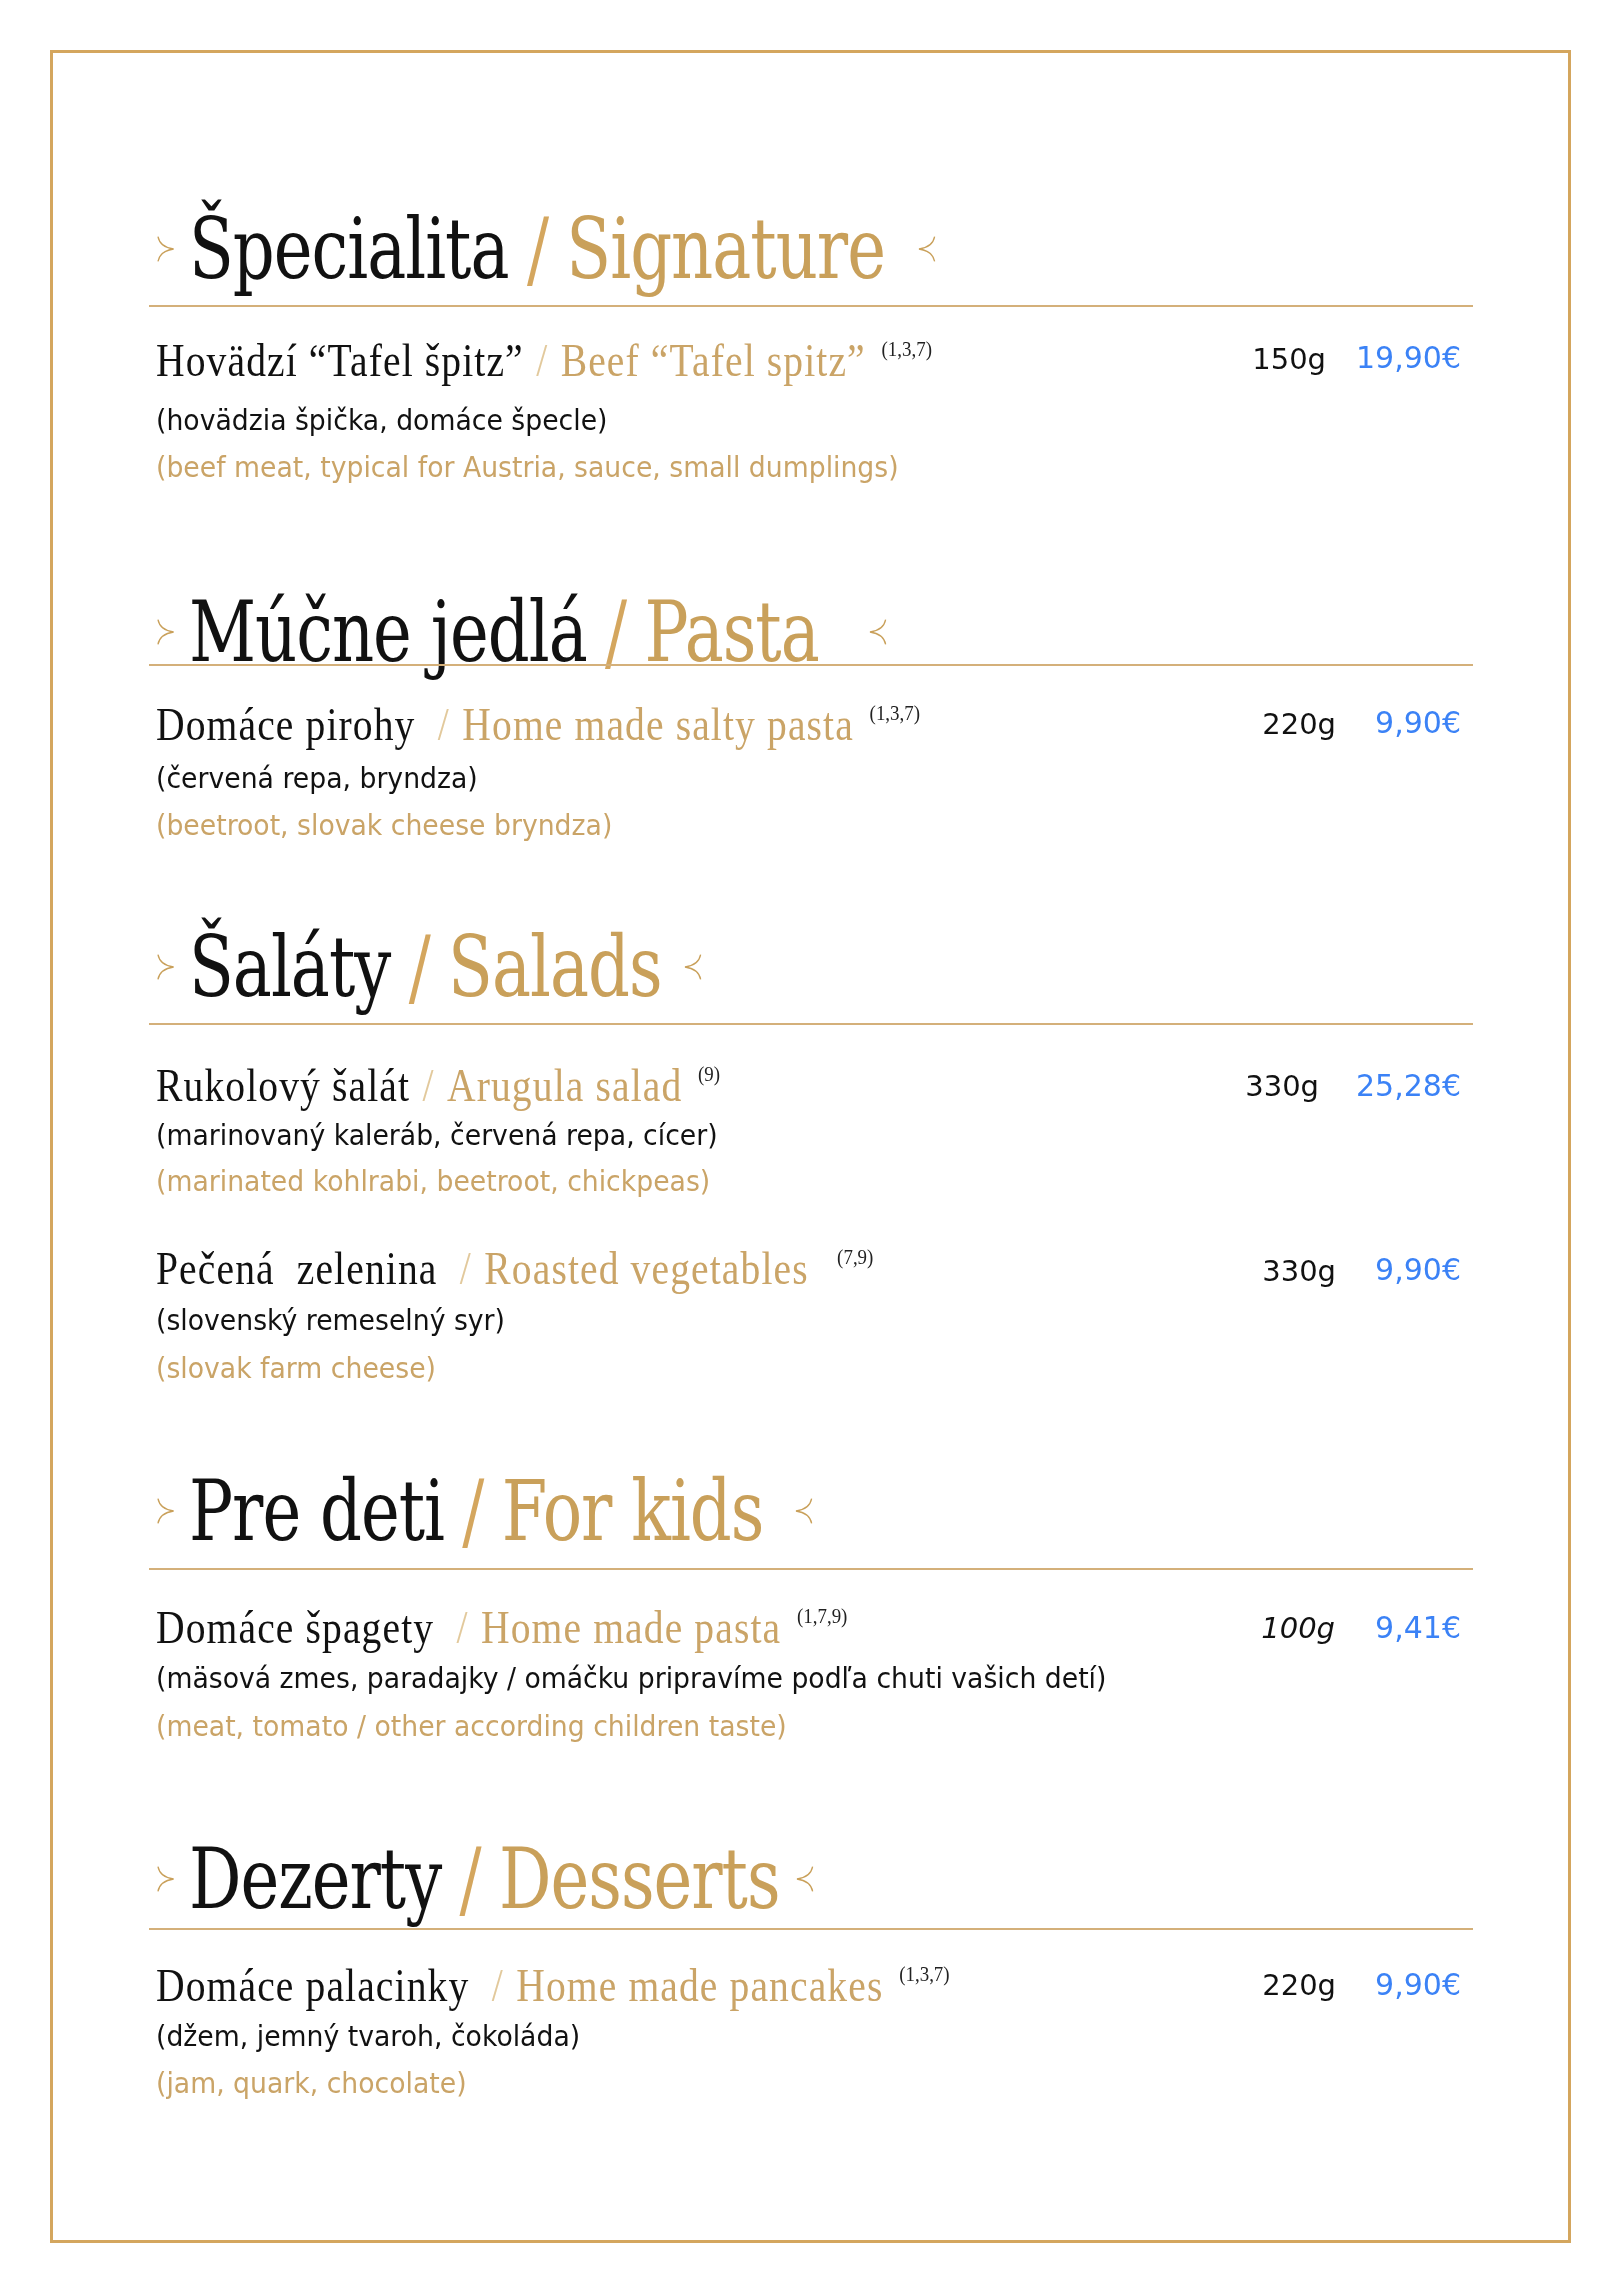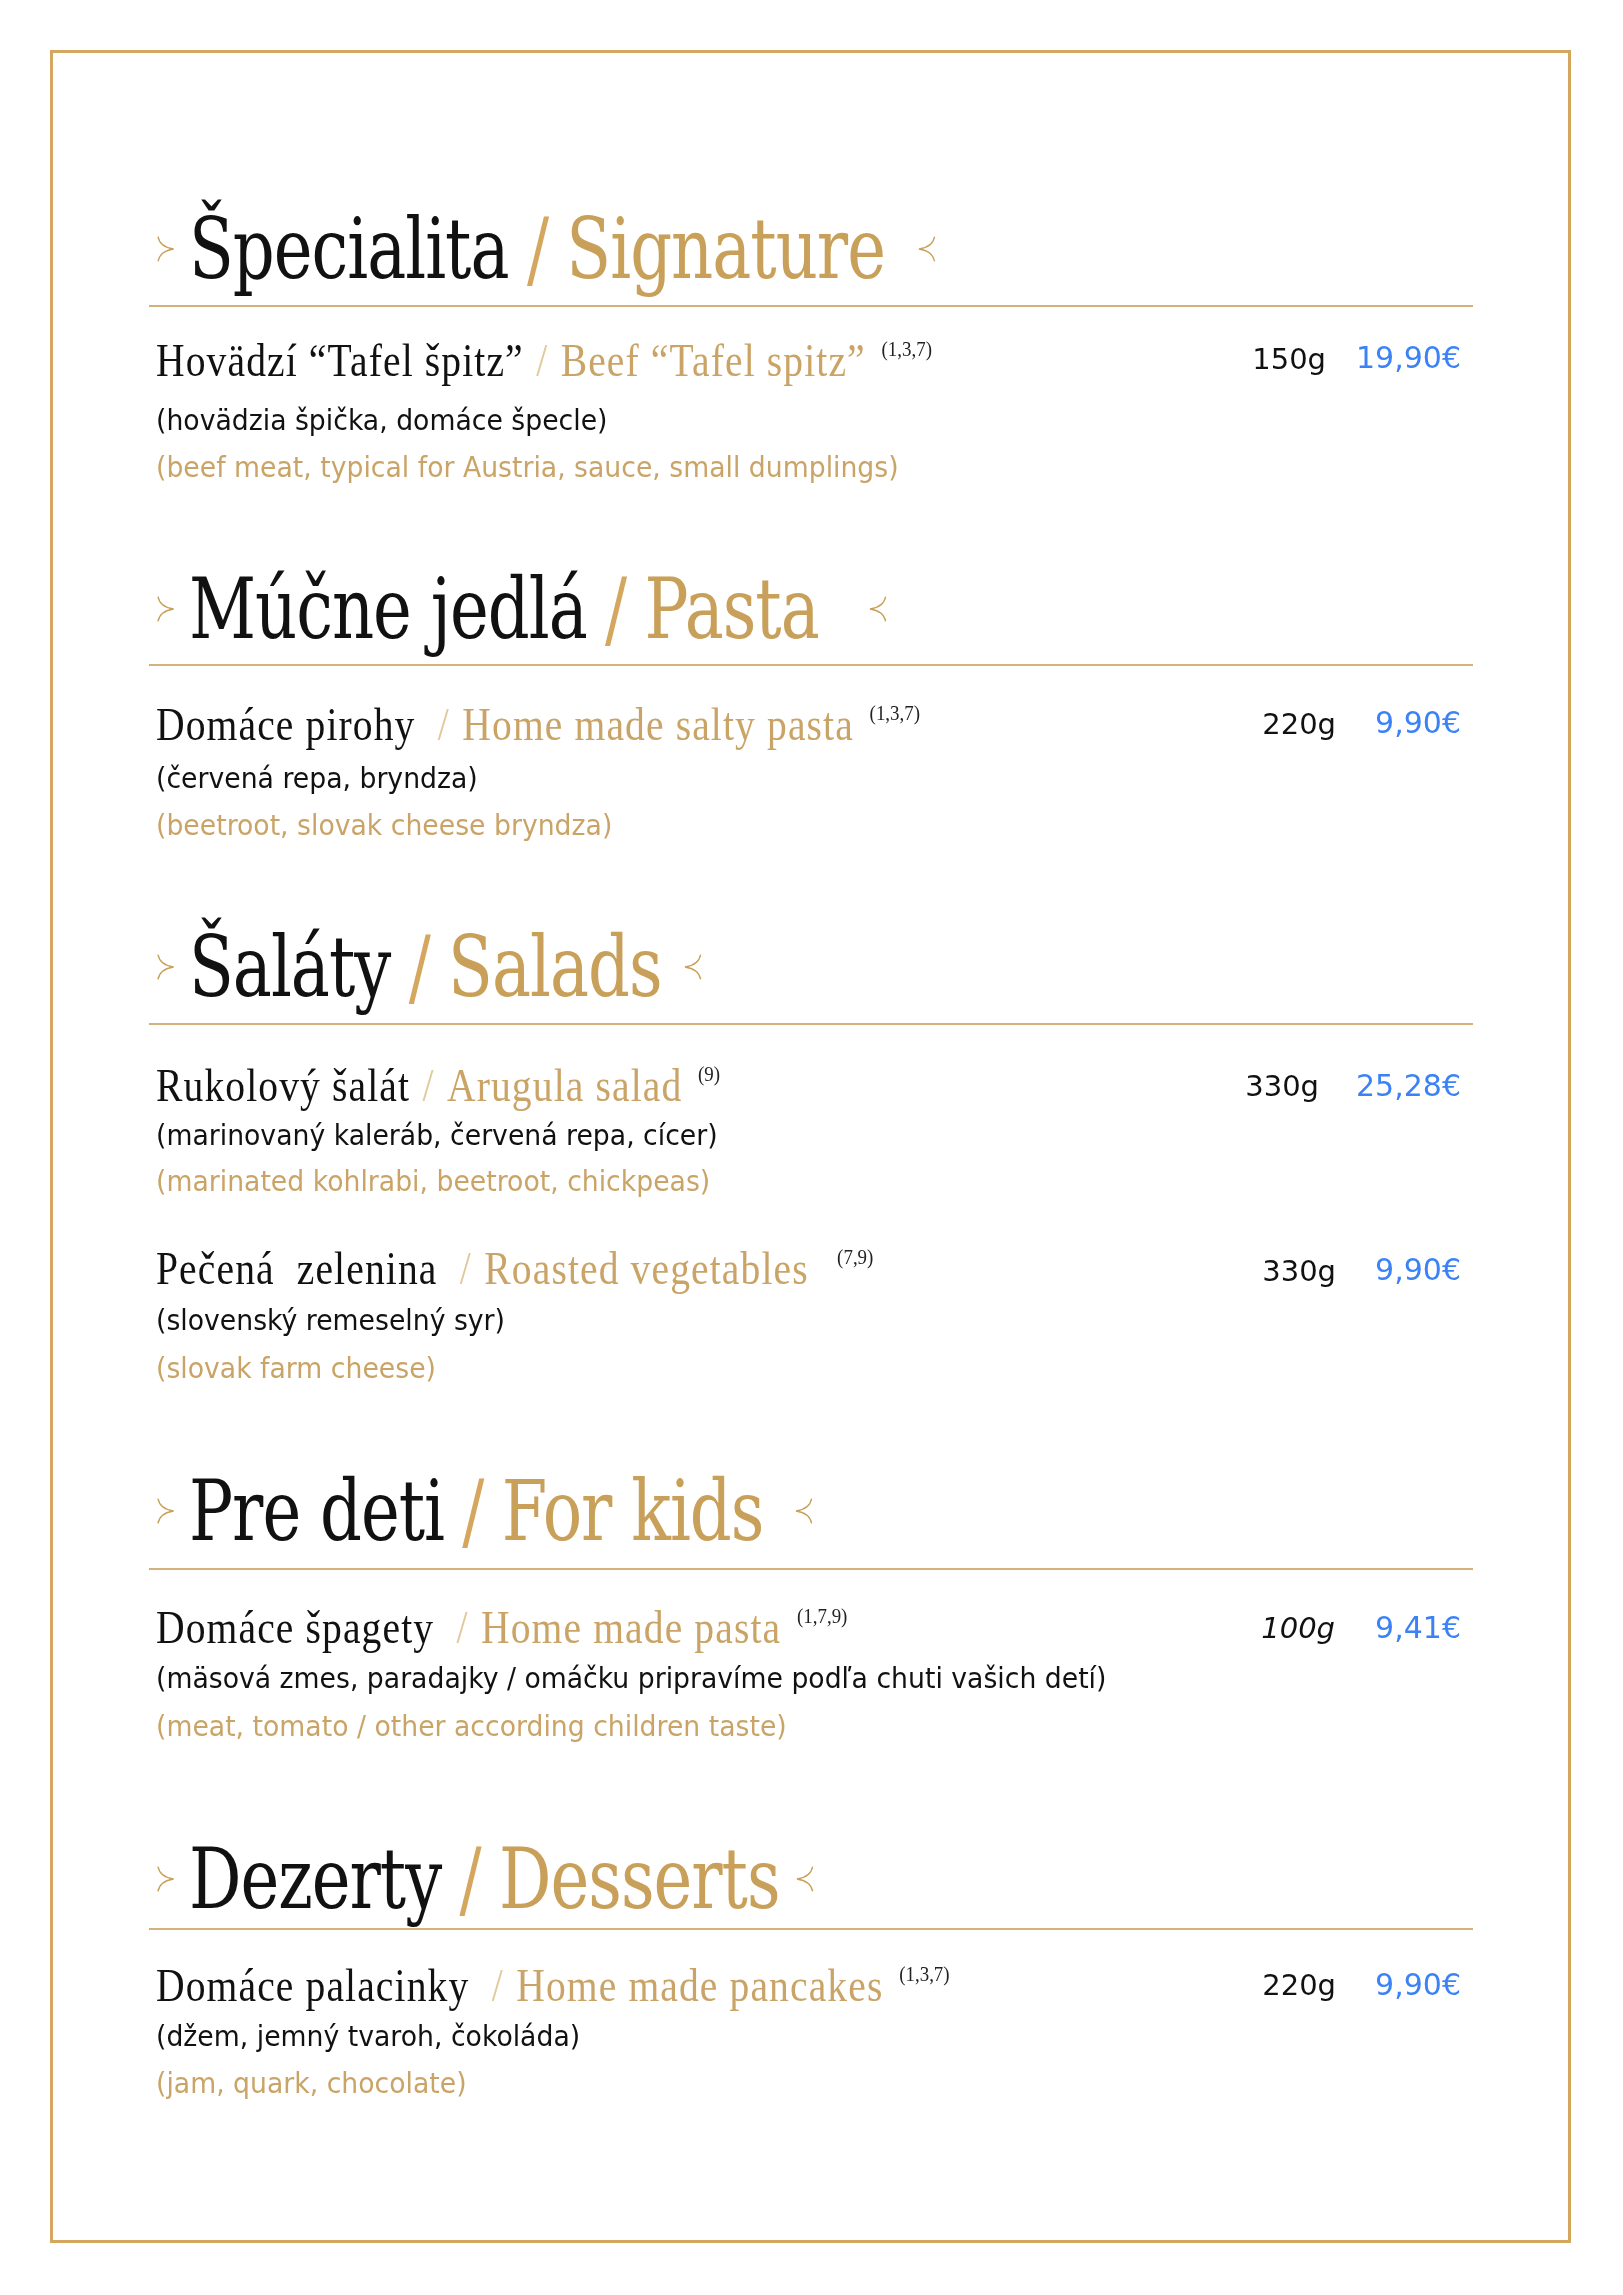--- a/index.html
+++ b/index.html
@@ -46,21 +46,21 @@
 <div class="divider" style="top:305px;"></div>
 
 <div class="item-title" style="top:334px;">
   <span class="it-sk">Hovädzí “Tafel špitz”</span><span class="it-slash">/</span><span class="it-en">Beef “Tafel spitz”</span><span class="it-allergen">(1,3,7)</span>
 </div>
 <div class="desc-sk" style="top:403px;">(hovädzia špička, domáce špecle)</div>
 <div class="desc-en" style="top:450px;">(beef meat, typical for Austria, sauce, small dumplings)</div>
 <div class="weight" style="top:342px; left:1195px;">150g</div>
 <div class="price" style="top:340px;">19,90€</div>
 
-<div class="section-heading" style="top:556px;">
+<div class="section-heading" style="top:579px;">
   <span class="orn orn-left"><svg viewBox="0 0 30 46">
         <path d="M3 4 Q6 20 27 23 Q6 26 3 42" fill="none" stroke="#c9a05a" stroke-width="2"></path>
       </svg></span>
   <span class="heading-text">
     <span class="h-sk">Múčne jedlá</span>
     <span class="h-slash">/</span>
     <span class="h-en">Pasta</span>
   </span>
   <span class="orn orn-right" style="margin-left:-128px;"><svg viewBox="0 0 30 46">
         <path d="M27 4 Q24 20 3 23 Q24 26 27 42" fill="none" stroke="#c9a05a" stroke-width="2"></path>

